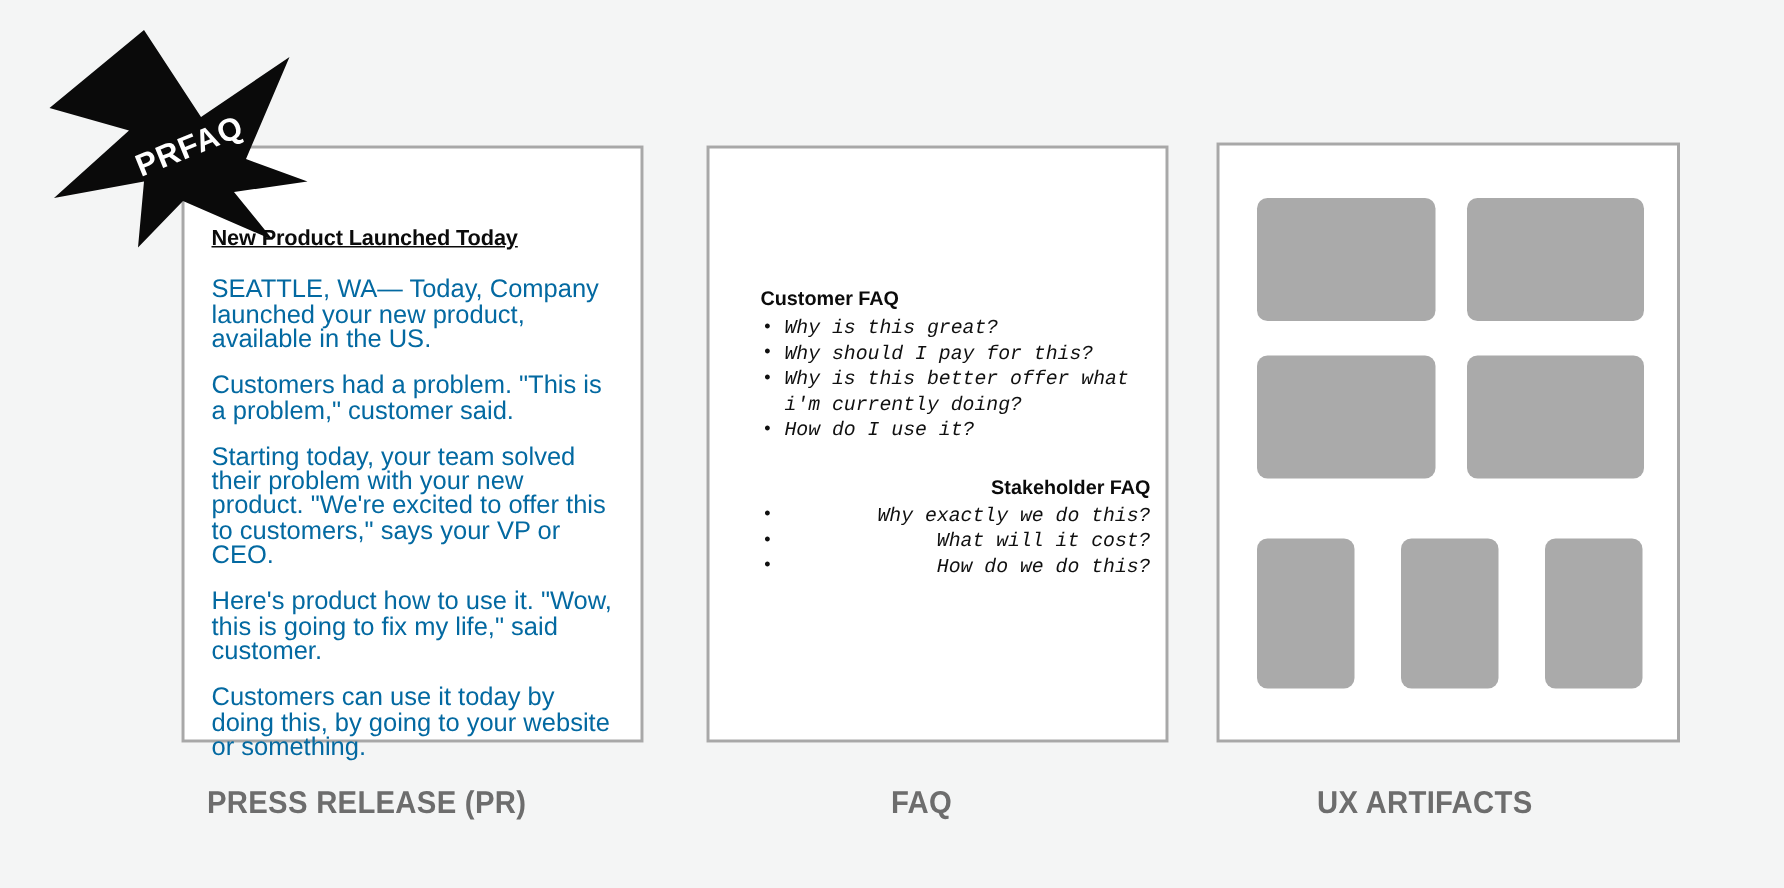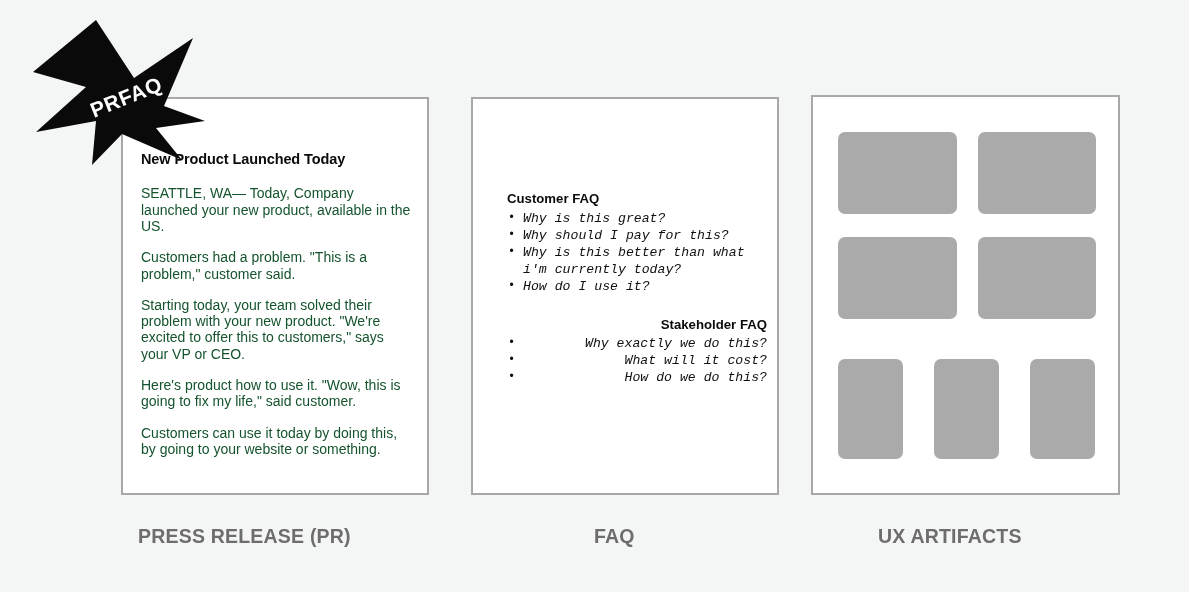--- a/index.html
+++ b/index.html
@@ -38,25 +38,26 @@
     top: 52px;
     right: 14px;
   }
   .pr-title {
     font-size: 14.5px;
     font-weight: bold;
     color: #0b0b0b;
     letter-spacing: -0.1px;
     margin: 0 0 17px 0;
     line-height: 1.2;
+    text-decoration: underline;
   }
   .pr-para {
-    font-size: 14px;
+    font-size: 17px;
     line-height: 16.3px;
-    color: #14532d;
+    color: #0369a1;
     margin: 0 0 15px 0;
   }
   .pr-para:last-child { margin-bottom: 0; }
 
   
   .faq-inner {
     position: absolute;
     left: 34px;
     top: 92px;
     right: 10px;
@@ -156,21 +157,21 @@
   </div>
 
   <div class="panel" id="panel-faq">
     <div class="faq-inner">
 
       <div class="faq-group">
         <div class="faq-head">Customer FAQ</div>
         <ul class="faq-list">
           <li class="faq-item">Why is this great?</li>
           <li class="faq-item">Why should I pay for this?</li>
-          <li class="faq-item">Why is this better than what i'm currently today?</li>
+          <li class="faq-item">Why is this better offer what i'm currently doing?</li>
           <li class="faq-item">How do I use it?</li>
         </ul>
       </div>
 
       <div class="faq-group">
         <div class="faq-head">Stakeholder FAQ</div>
         <ul class="faq-list">
           <li class="faq-item">Why exactly we do this?</li>
           <li class="faq-item">What will it cost?</li>
           <li class="faq-item">How do we do this?</li>

